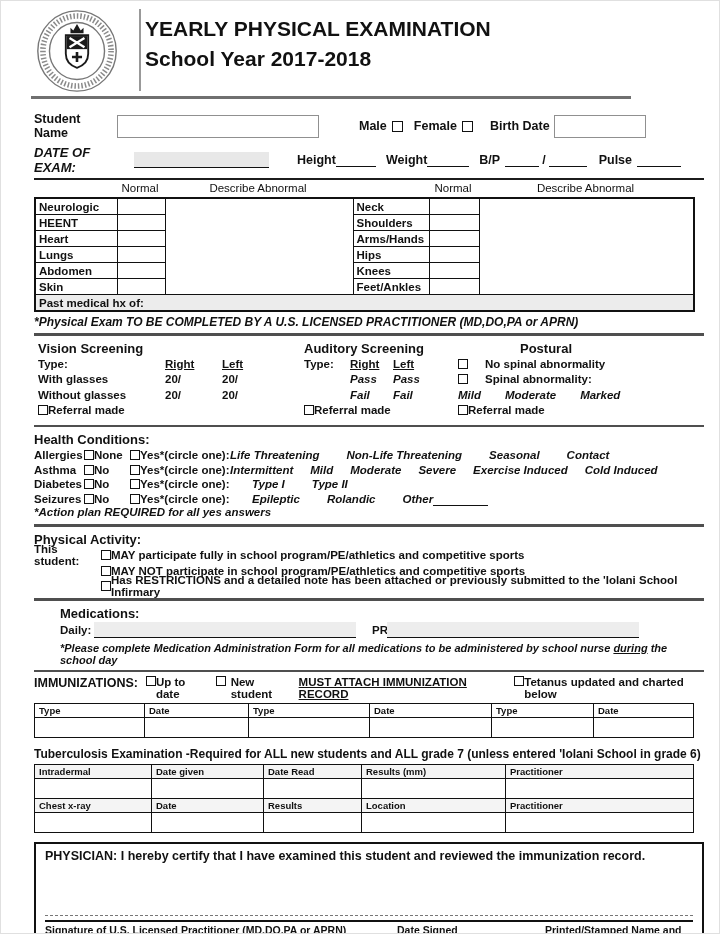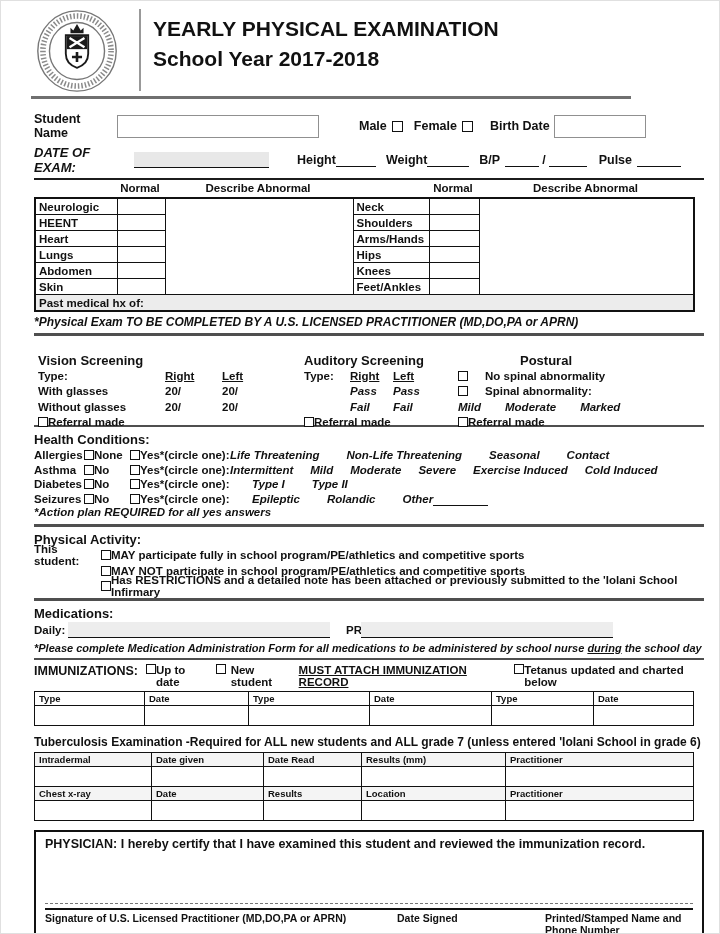--- a/index.html
+++ b/index.html
@@ -4,66 +4,66 @@
 <style>
   html,body{margin:0;padding:0;background:#fff;}
   .page{width:720px;height:934px;box-sizing:border-box;border:1px solid #e0e0e0;
         background:#fff;font-family:"Liberation Sans",sans-serif;color:#111;
         overflow:hidden;position:relative;}
   .b{font-weight:bold}.i{font-style:italic}.u{text-decoration:underline}
   
   .hdr{display:flex;align-items:flex-start;padding:8px 0 0 34px;}
   .seal{width:84px;height:84px;flex:none;}
   .hdr-div{width:2px;background:#999;height:82px;margin-left:20px;flex:none;}
-  .hdr-titles{padding-left:12px;padding-top:8px;}
+  .hdr-titles{padding-left:4px;padding-top:8px;}
   .t1{font-size:21px;font-weight:bold;line-height:1.15;}
   .t2{font-size:21px;font-weight:bold;line-height:1.15;margin-top:6px;}
   .hdr-rule{height:3px;background:#707070;margin:3px 88px 0 30px;}
   .content{padding:0 15px 0 33px;}
   
   .row{display:flex;align-items:center;}
   .cb{display:inline-block;width:10px;height:10px;border:1.6px solid #111;
       box-sizing:border-box;background:#fff;flex:none;vertical-align:-1px;}
   .blank{display:inline-block;border-bottom:1.5px solid #111;height:13px;flex:none;}
   .shadefield{display:inline-block;background:#e8e8e8;border-bottom:1.5px solid #111;height:15px;flex:none;}
   .inputbox{border:1px solid #909090;background:#fff;height:23px;box-sizing:border-box;flex:none;}
   .rule2{height:2px;background:#1c1c1c;margin-top:3px;}
   .srule{height:2.5px;background:#4f4f4f;margin-top:4px;}
   
   .student-row{margin-top:13px;font-size:12.5px;}
   .date-row{margin-top:5px;font-size:12.5px;}
   
-  .exam-hdr{position:relative;height:16px;margin-top:1px;font-size:11.5px;font-weight:bold;}
+  .exam-hdr{position:relative;height:16px;margin-top:1px;font-size:11.5px;font-weight:normal;}
   .exam-hdr span{position:absolute;text-align:center;top:1px;}
   table.exam{border-collapse:collapse;table-layout:fixed;width:659px;border:2px solid #111;}
   table.exam td{border:1.4px solid #111;height:15px;padding:0 3px;font-size:11.5px;font-weight:bold;overflow:hidden;}
   table.exam td.past{background:#ececec;}
   .pnote{font-weight:bold;font-style:italic;font-size:12px;margin-top:3px;}
   
   .vap{position:relative;height:80px;margin-top:5px;font-size:11.5px;}
-  .vcol{position:absolute;top:12px;}
+  .vcol{position:absolute;top:0;}
   .vrow{display:flex;align-items:center;height:15.5px;}
   .sect-title{font-size:13px;font-weight:bold;}
   .vc1{width:127px;flex:none}.vc2{width:57px;flex:none}.vc3{width:50px;flex:none}
   .ac1{width:46px;flex:none}.ac2{width:43px;flex:none}.ac3{width:40px;flex:none}
   
   .hc{margin-top:5px;font-size:11.5px;}
   .hc-row{display:flex;align-items:center;height:14.5px;}
   .hc-l{width:50px;font-weight:bold;flex:none}
   .hc-no{width:46px;font-weight:bold;flex:none}
   .hc-yes{width:100px;font-weight:bold;flex:none}
   .opt{font-style:italic;font-weight:bold;margin-right:27px;}
   .opt-sm{margin-right:17px;}
   .opt-ind{margin-left:22px;}
   
   .pa{margin-top:5px;font-size:11.5px;}
   .pa-line{display:flex;align-items:center;height:15.5px;font-weight:bold;}
   .pa-pre{width:67px;flex:none;font-weight:bold;}
   
-  .med{margin-top:5px;font-size:11.5px;}
+  .med{margin-top:5px;font-size:11.5px;margin-left:26px;}
   .med-note{font-size:11px;font-weight:bold;font-style:italic;margin-top:3px;}
   
   .imm-line{display:flex;margin-top:4px;font-size:11.5px;font-weight:bold;}
   table.grid{border-collapse:collapse;table-layout:fixed;width:659px;border:1.6px solid #111;margin-top:3px;}
   table.grid td{border:1.2px solid #111;font-size:9.5px;font-weight:bold;padding:0 4px;height:13px;vertical-align:middle;overflow:hidden;}
   table.grid td.hdrcell{background:#f4f4f4;}
   table.grid td.empty{height:19px;}
   .tb-title{font-size:12px;font-weight:bold;margin-top:9px;}
   
   .phys{border:2px solid #111;margin:9px 15px 0 33px;height:112px;box-sizing:border-box;

